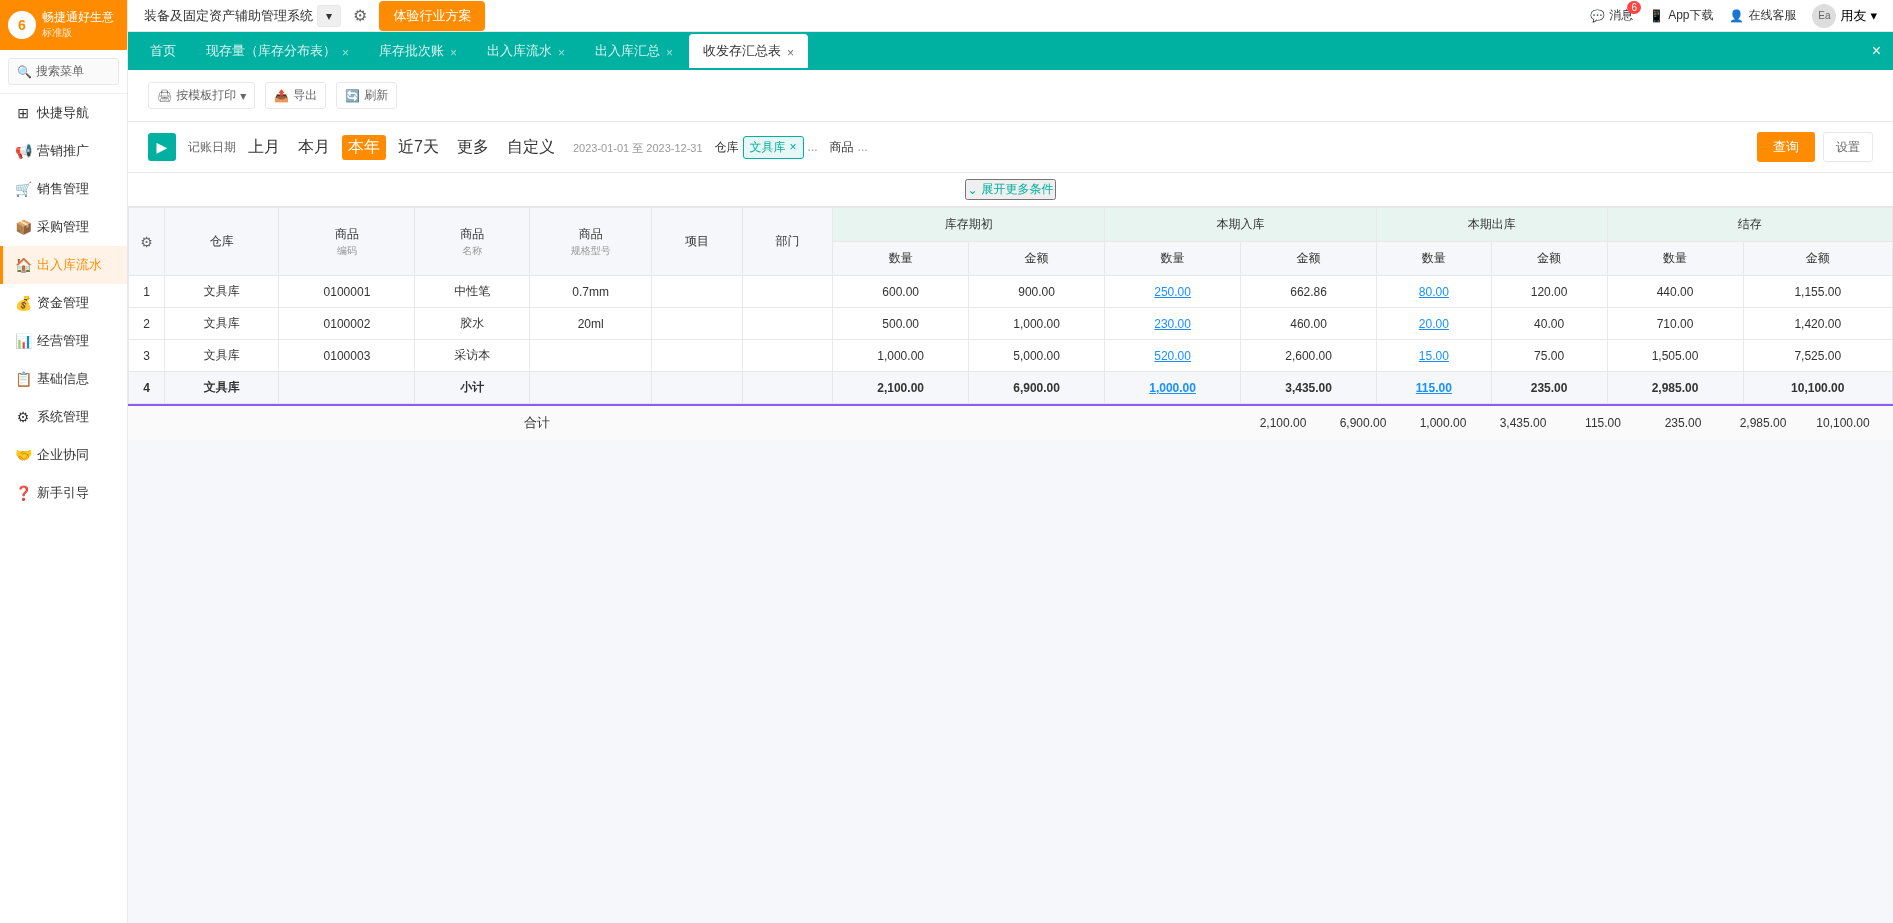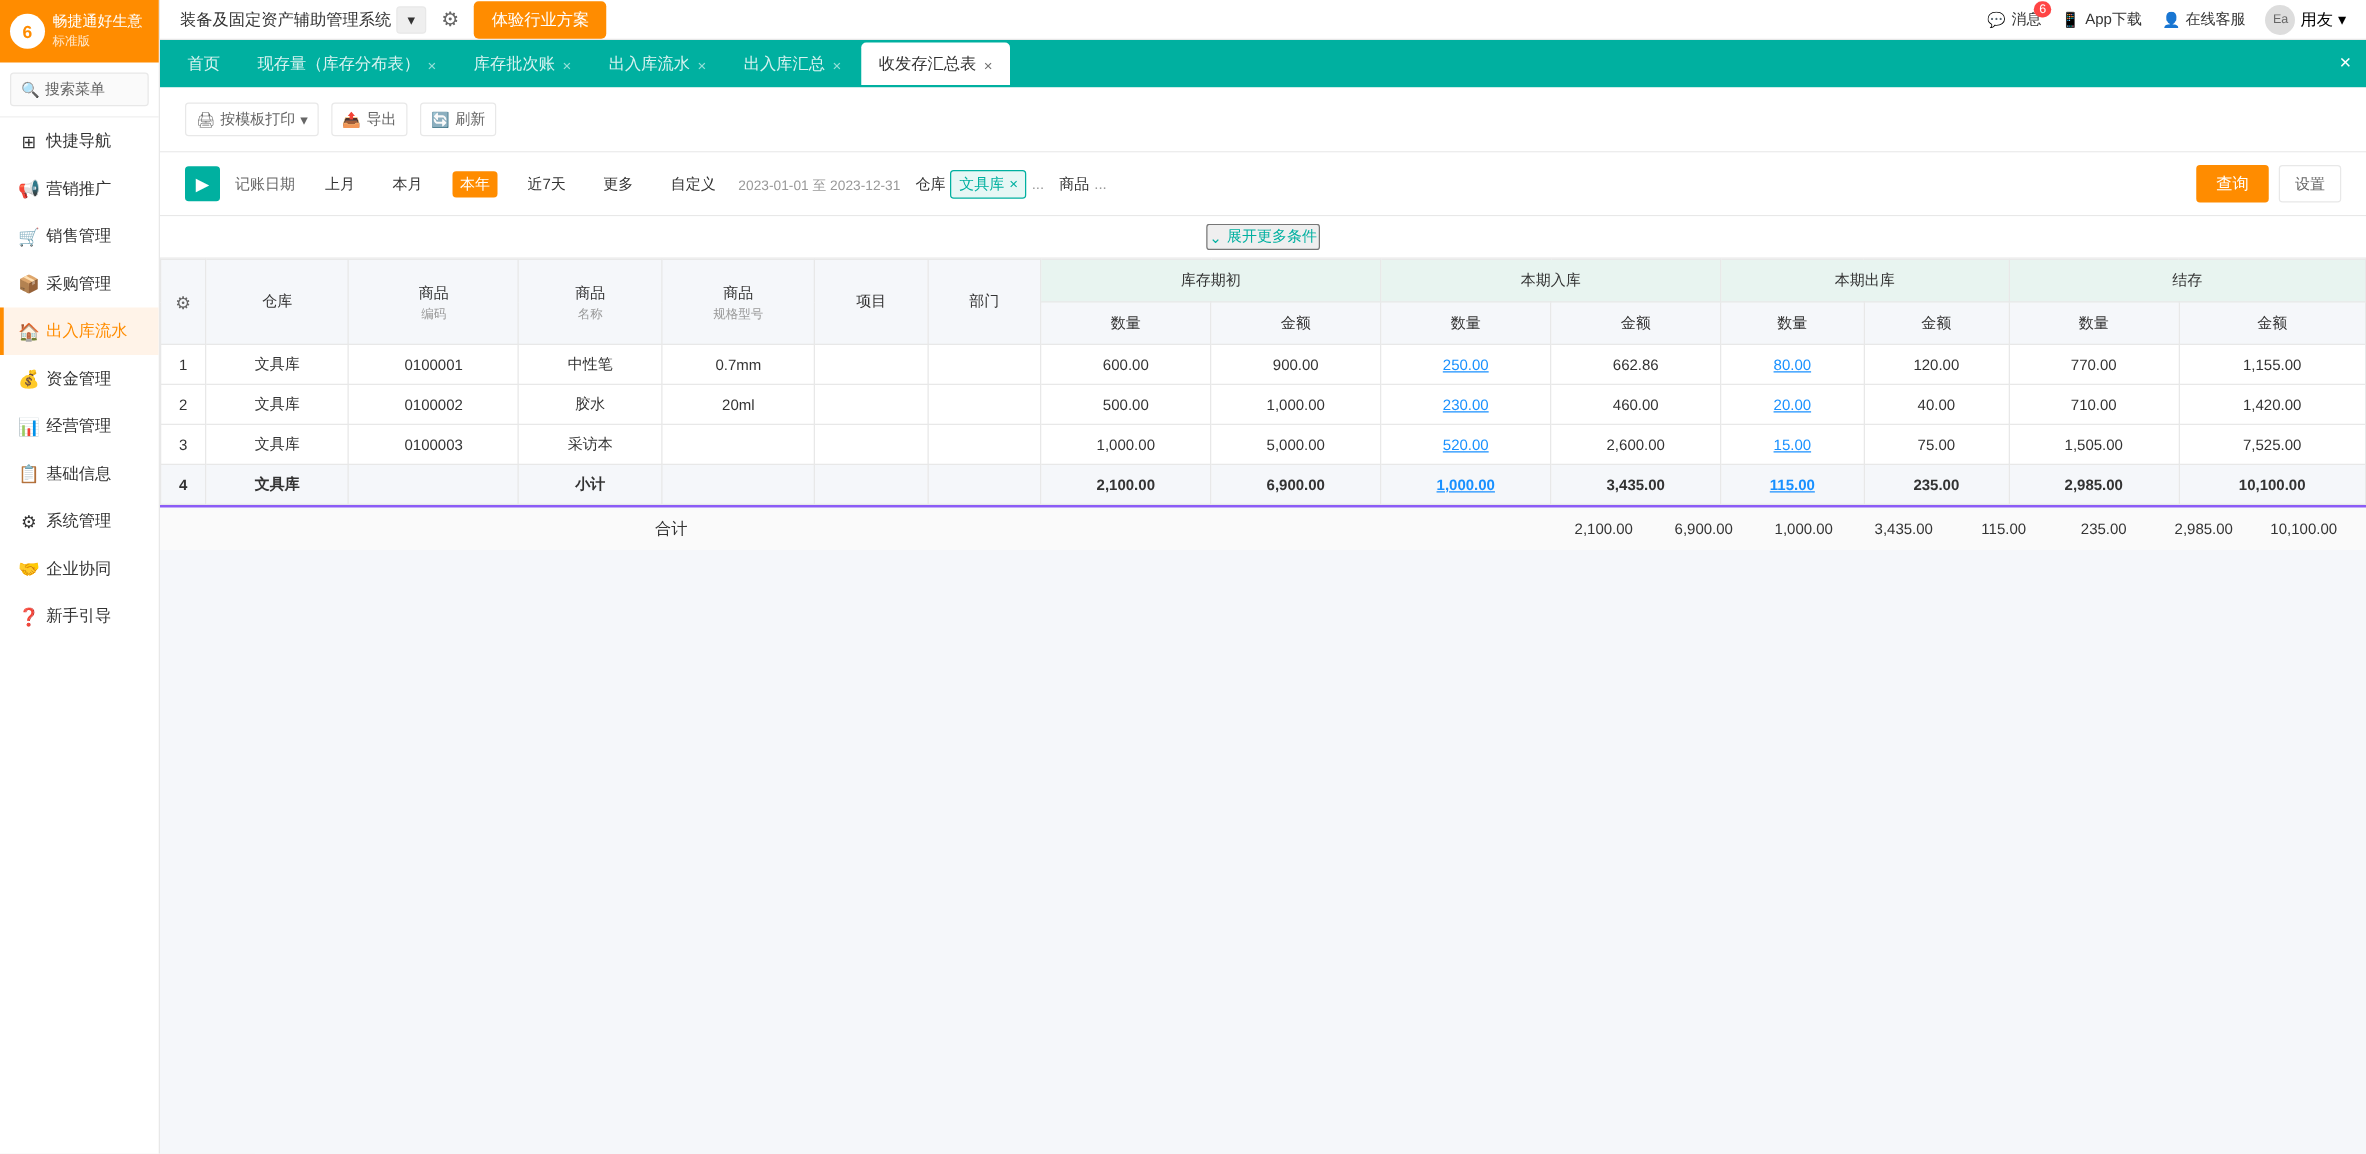--- a/index.html
+++ b/index.html
@@ -47,23 +47,23 @@
 
     
     .page-header { background: #fff; padding: 12px 20px; border-bottom: 1px solid #e8e8e8; display: flex; align-items: center; justify-content: space-between; }
     .page-title { font-size: 15px; color: #333; font-weight: 500; }
     .page-actions { display: flex; align-items: center; gap: 10px; }
     .page-action-btn { display: flex; align-items: center; gap: 4px; color: #666; cursor: pointer; font-size: 12px; padding: 4px 8px; border: 1px solid #e8e8e8; border-radius: 3px; background: #fff; }
 
     
     .filter-bar { background: #fff; padding: 10px 20px; border-bottom: 1px solid #e8e8e8; display: flex; align-items: center; gap: 12px; flex-wrap: wrap; }
     .filter-expand-btn { width: 28px; height: 28px; background: #00b0a0; color: #fff; border: none; cursor: pointer; border-radius: 3px; display: flex; align-items: center; justify-content: center; font-size: 14px; flex-shrink: 0; }
-    .filter-group { display: flex; align-items: center; gap: 18px; }
+    .filter-group { display: flex; align-items: center; gap: 6px; }
     .filter-label { color: #666; font-size: 12px; }
-    .filter-date-btn { font-size: 12px; color: #333; cursor: pointer; padding: 2px 6px; border-radius: 3px; }
+    .filter-date-btn { font-size: 16px; color: #333; cursor: pointer; padding: 2px 6px; border-radius: 3px; }
     .filter-date-btn.active { background: #ff8c00; color: #fff; }
     .filter-date-range { font-size: 11px; color: #999; margin-top: 2px; }
     .filter-field { display: flex; align-items: center; gap: 4px; }
     .filter-field-label { color: #333; font-size: 12px; }
     .filter-tag { background: #e6f7f5; border: 1px solid #00b0a0; color: #00b0a0; padding: 2px 6px; border-radius: 3px; font-size: 12px; display: flex; align-items: center; gap: 4px; }
     .filter-tag-close { cursor: pointer; color: #00b0a0; }
     .filter-more { color: #999; font-size: 12px; cursor: pointer; }
     .filter-actions { margin-left: auto; display: flex; gap: 8px; }
     .btn-query { background: #ff8c00; color: #fff; border: none; padding: 6px 16px; border-radius: 3px; cursor: pointer; font-size: 13px; }
     .btn-settings { background: #fff; color: #666; border: 1px solid #e8e8e8; padding: 5px 12px; border-radius: 3px; cursor: pointer; font-size: 12px; }
@@ -321,21 +321,21 @@
               <td>中性笔</td>
               <td>0.7mm</td>
               <td></td>
               <td></td>
               <td>600.00</td>
               <td>900.00</td>
               <td><span class="link-val">250.00</span></td>
               <td>662.86</td>
               <td><span class="link-val">80.00</span></td>
               <td>120.00</td>
-              <td>770.00</td>
+              <td>440.00</td>
               <td>1,155.00</td>
             </tr>
             <tr>
               <td>2</td>
               <td>文具库</td>
               <td>0100002</td>
               <td>胶水</td>
               <td>20ml</td>
               <td></td>
               <td></td>

